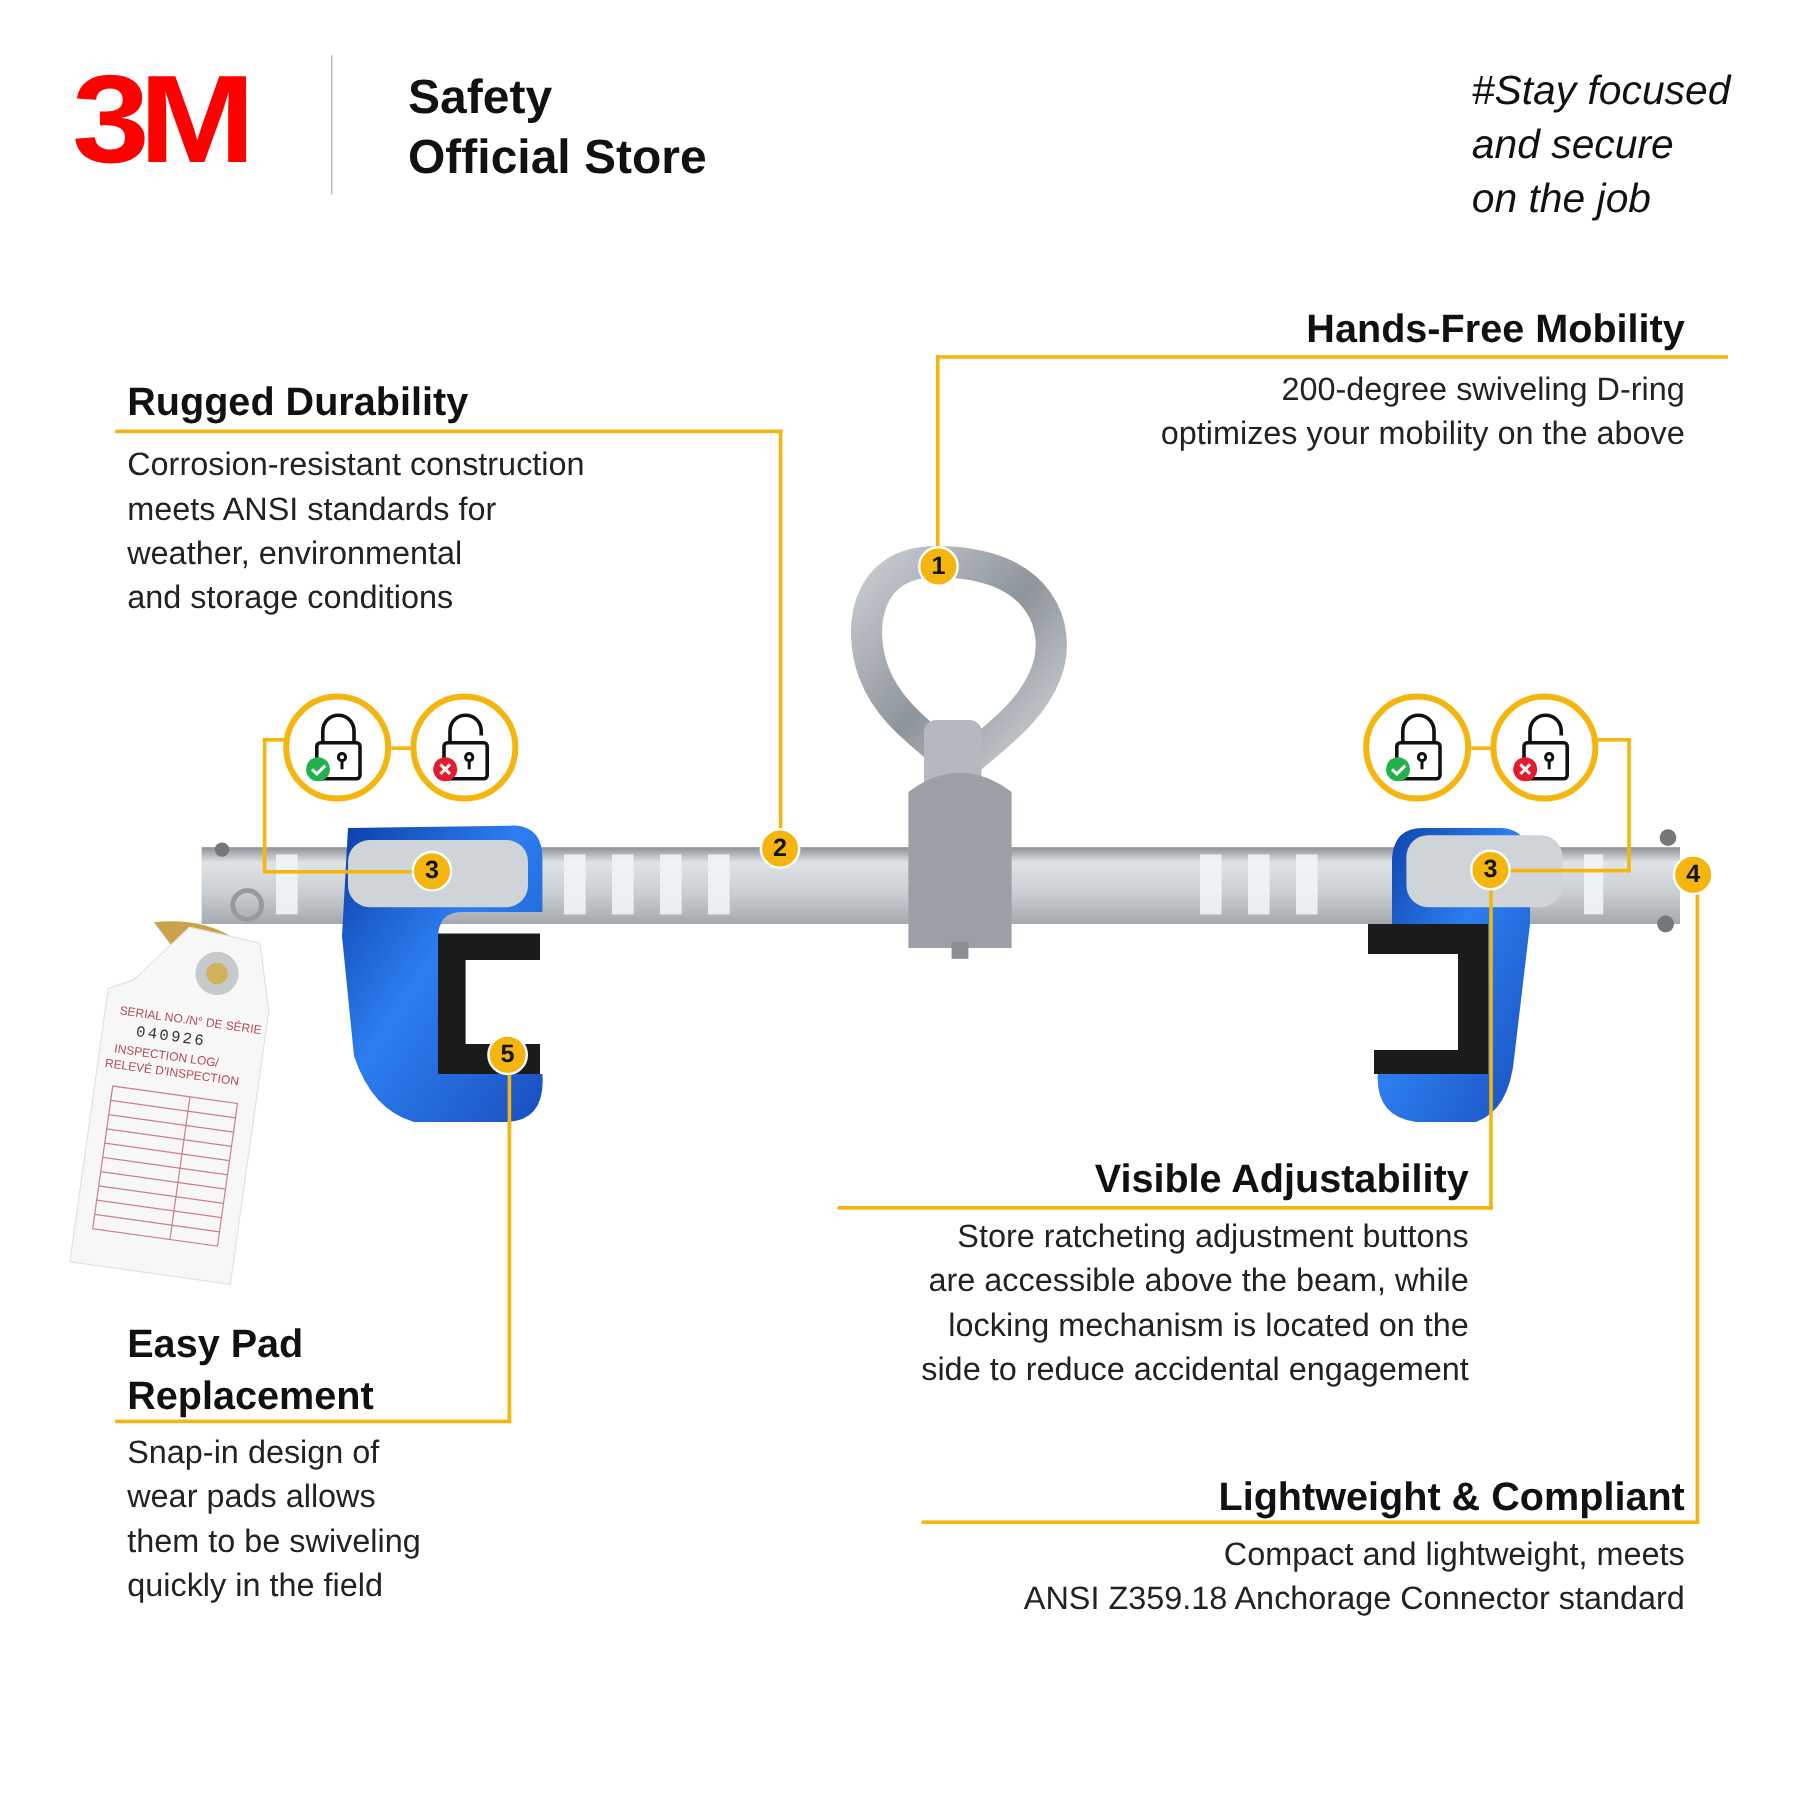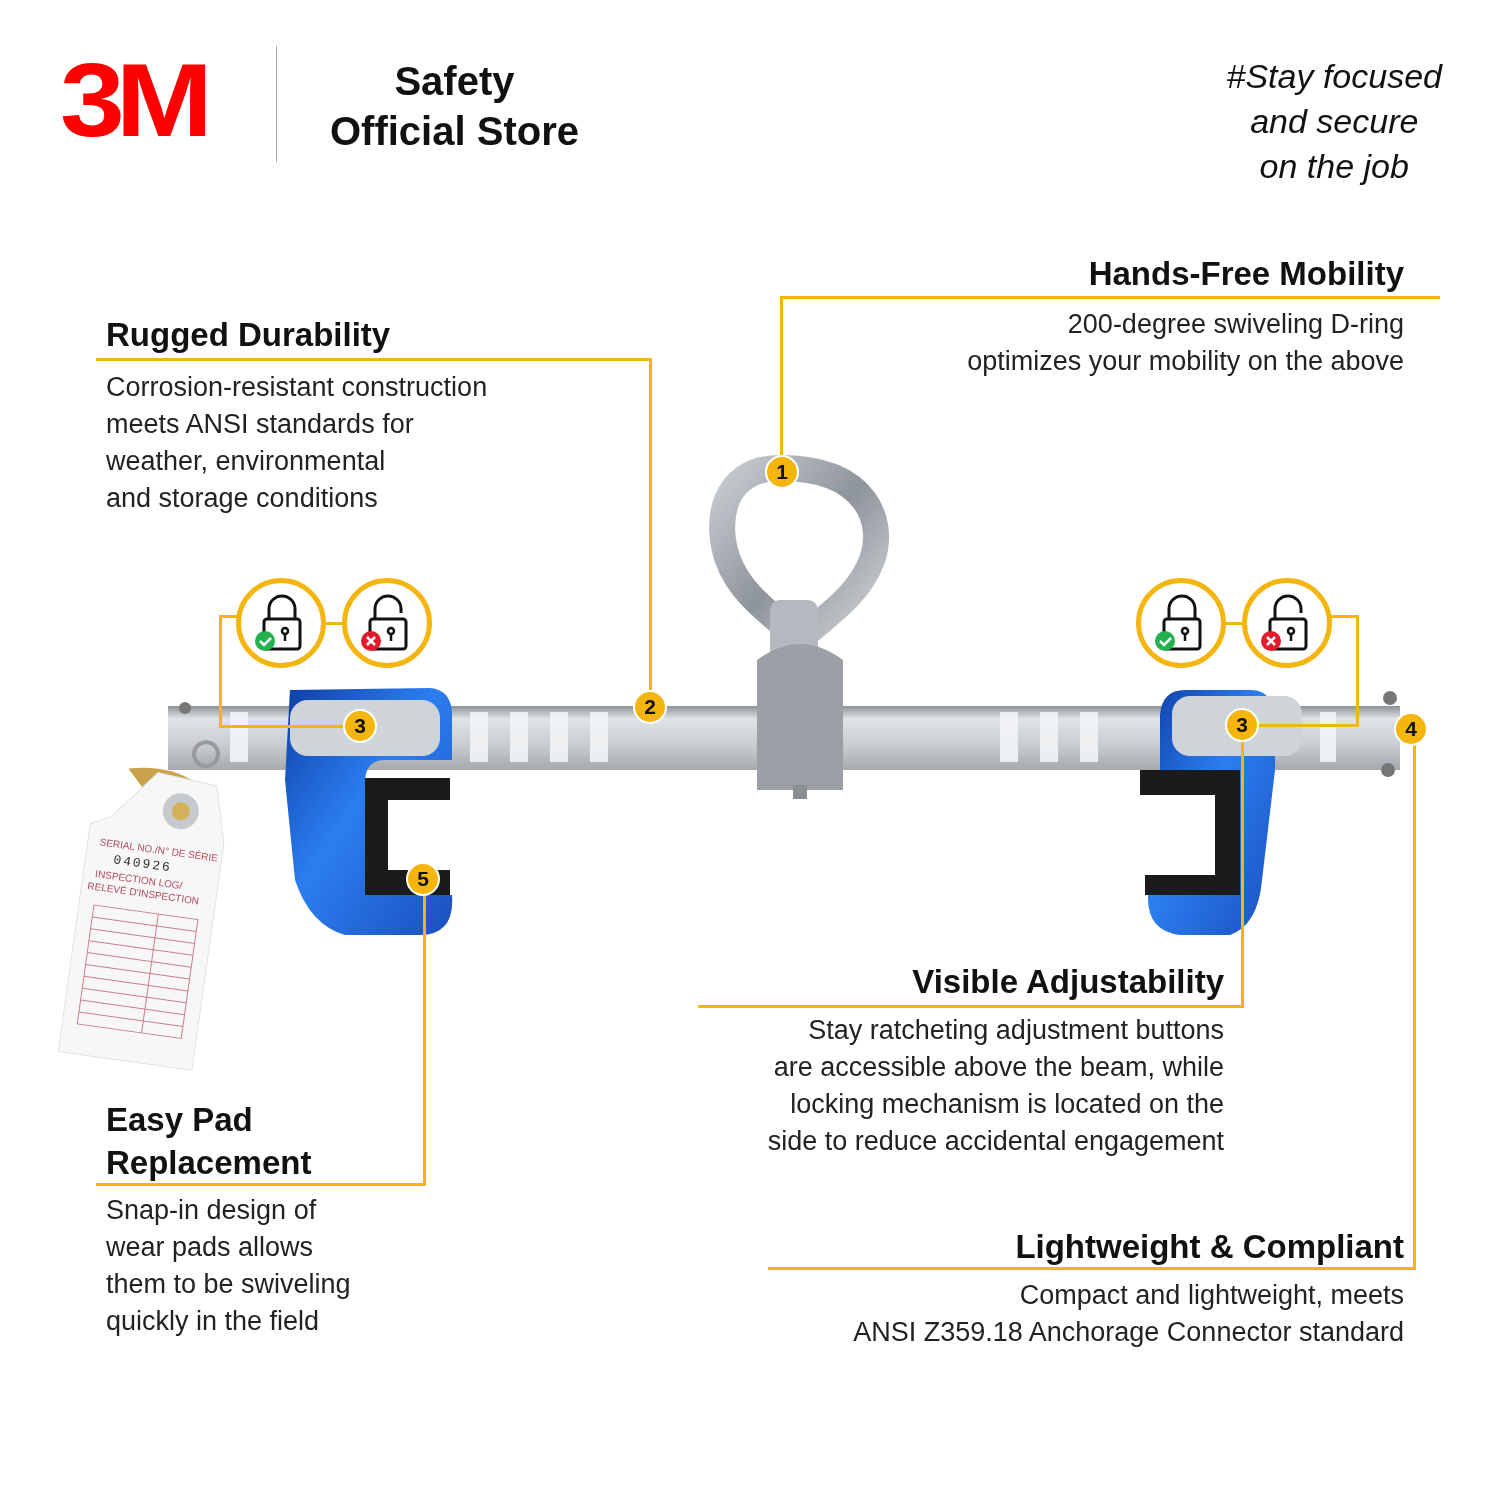--- a/index.html
+++ b/index.html
@@ -1,21 +1,21 @@
 <!DOCTYPE html>
 <html><head>
 <meta charset="utf-8">
 <style>
   html,body{margin:0;padding:0;background:#ffffff;}
   body{width:1500px;height:1500px;position:relative;overflow:hidden;font-family:"Liberation Sans",sans-serif;color:#111;}
   .abs{position:absolute;}
   .logo-3m{left:60px;top:52px;font-family:"Liberation Sans",sans-serif;font-weight:900;font-size:104px;line-height:96px;color:#ff0000;letter-spacing:-8px;transform:scaleX(1.12);transform-origin:left top;}
   .logo-div{left:276px;top:46px;width:1px;height:116px;background:#a8a8a8;}
-  .store-title{left:330px;top:56px;font-size:40px;line-height:50px;font-weight:700;color:#111;text-align:center;}
-  .tagline{right:58px;top:54px;text-align:center;font-size:34px;line-height:45px;font-style:italic;color:#111;}
+  .store-title{left:340px;top:56px;font-size:40px;line-height:50px;font-weight:700;color:#111;}
+  .tagline{right:58px;top:54px;text-align:left;font-size:34px;line-height:45px;font-style:italic;color:#111;}
   .feat-title{font-weight:700;font-size:33px;line-height:40px;color:#111;white-space:nowrap;}
   .feat-desc{font-size:27px;line-height:37px;color:#222;white-space:nowrap;}
   .right{text-align:right;}
   .yl{position:absolute;background:#f5b50f;}
   .badge{position:absolute;width:30px;height:30px;border-radius:50%;background:#f5b50f;border:2px solid #fff;color:#111;font-weight:700;font-size:21px;line-height:30px;text-align:center;box-sizing:content-box;}
   .lock-circle{position:absolute;width:80px;height:80px;border:5px solid #f5b50f;border-radius:50%;background:#fff;}
   .lock-circle svg{position:absolute;left:6px;top:6px;}
 </style>
 </head>
 <body>
@@ -190,21 +190,21 @@
   <div style="height:14px"></div>
   <div class="feat-desc">Corrosion-resistant construction</div>
   <div class="feat-desc">meets ANSI standards for</div>
   <div class="feat-desc">weather, environmental</div>
   <div class="feat-desc">and storage conditions</div>
 </div>
 
 <div class="abs right" style="right:276px;top:962px">
   <div class="feat-title">Visible Adjustability</div>
   <div style="height:10px"></div>
-  <div class="feat-desc">Stay ratcheting adjustment buttons</div>
+  <div class="feat-desc">Store ratcheting adjustment buttons</div>
   <div class="feat-desc">are accessible above the beam, while</div>
   <div class="feat-desc">locking mechanism is located on the</div>
   <div class="feat-desc">side to reduce accidental  engagement</div>
 </div>
 
 <div class="abs right" style="right:96px;top:1227px">
   <div class="feat-title">Lightweight &amp; Compliant</div>
   <div style="height:10px"></div>
   <div class="feat-desc">Compact and lightweight, meets</div>
   <div class="feat-desc">ANSI Z359.18 Anchorage Connector standard</div>

